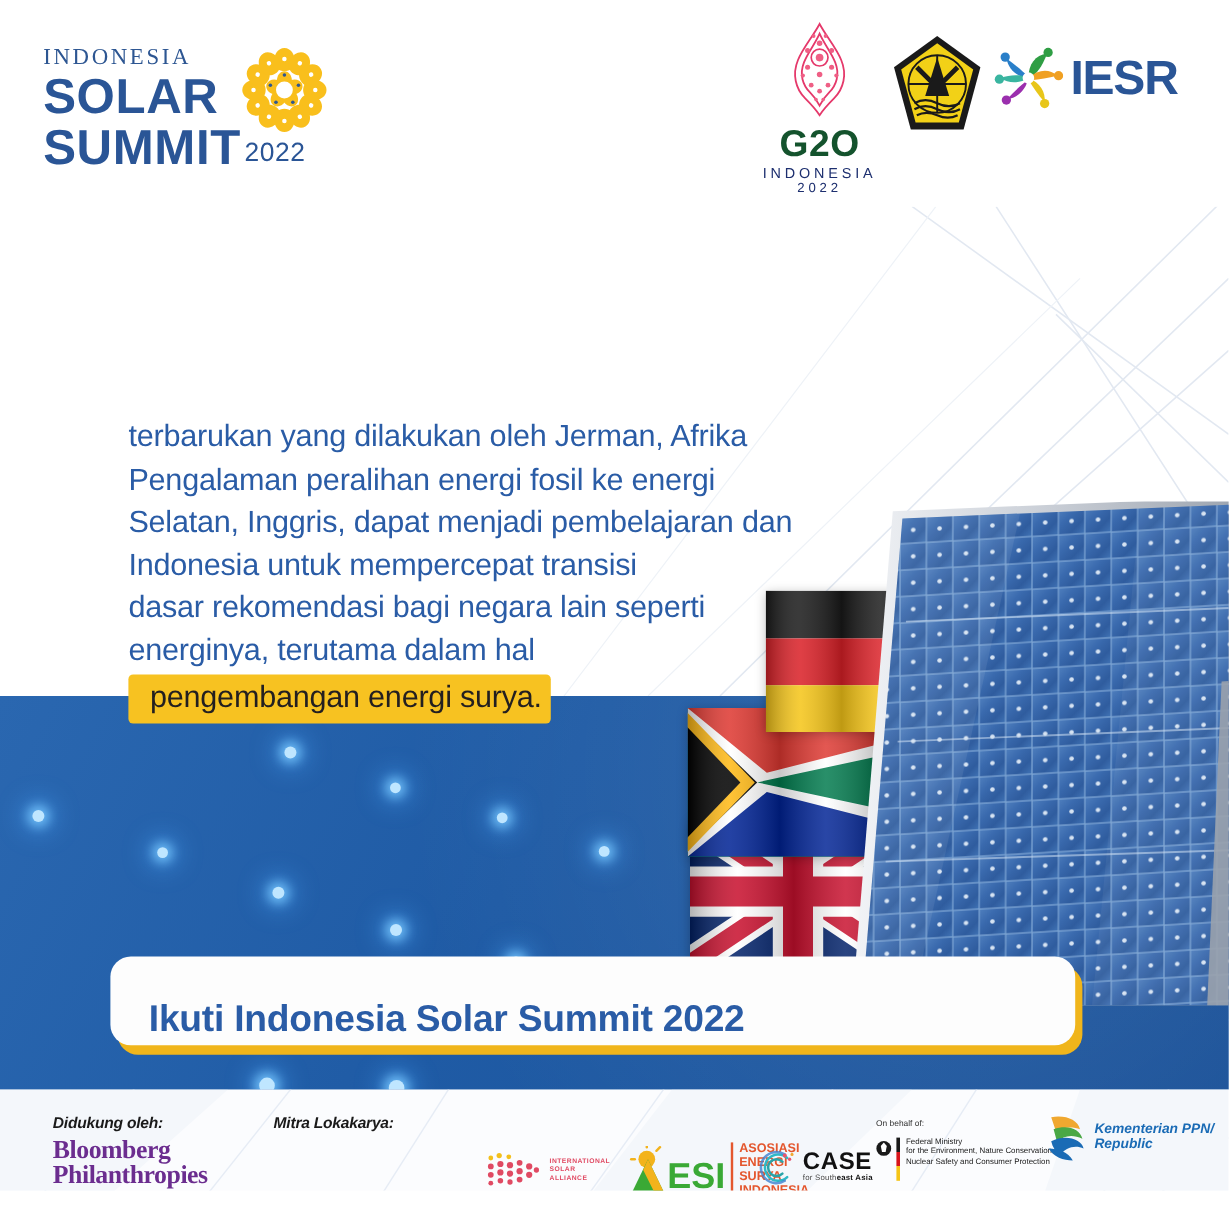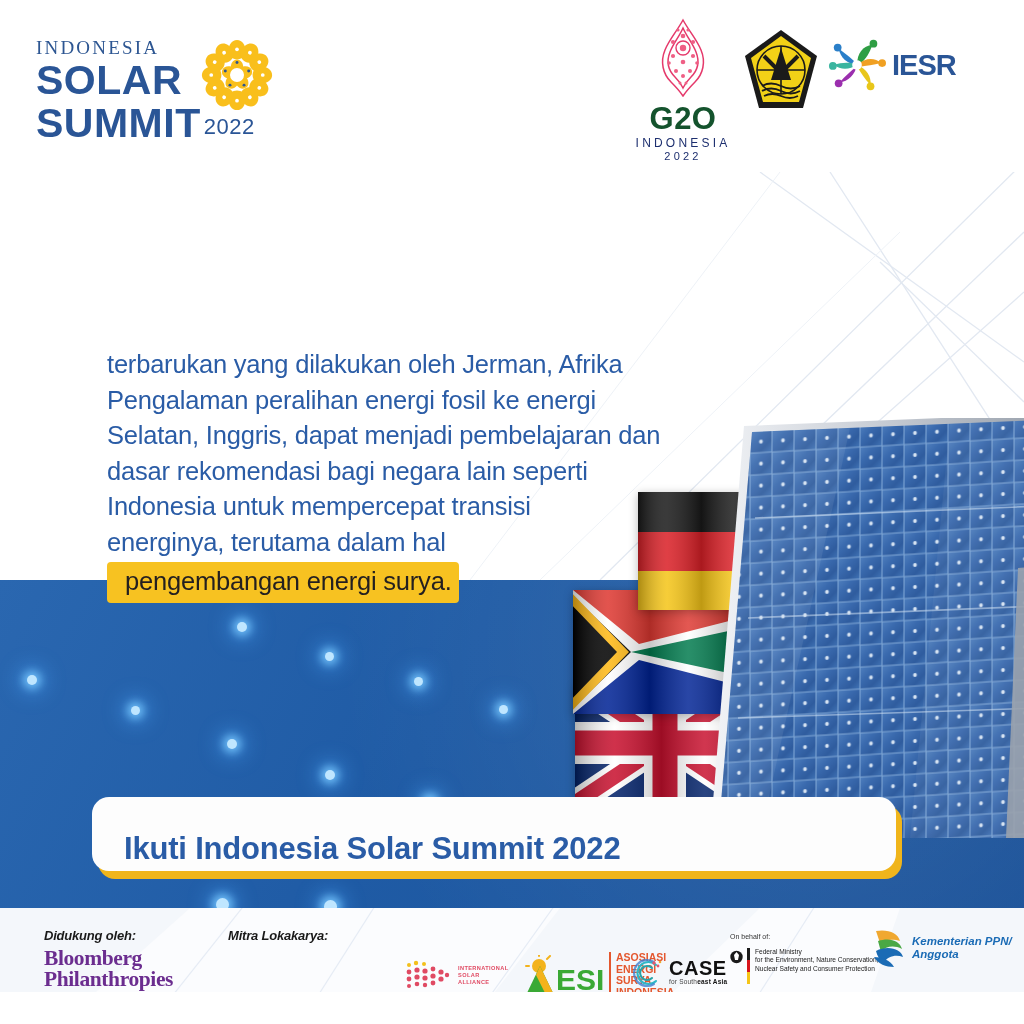--- a/index.html
+++ b/index.html
@@ -36,21 +36,21 @@
   .g20-word { font-size:31px; font-weight:bold; color:#14532d; letter-spacing:0.5px; line-height:30px; margin-top:2px; }
   .g20-country { font-size:12px; color:#1d2f6f; letter-spacing:3.2px; line-height:14px; margin-top:2px; }
   .g20-yr { font-size:11px; color:#1d2f6f; letter-spacing:3.2px; line-height:13px; }
 
   
   .esdm-logo { position:absolute; left:742px; top:28px; width:78px; height:84px; }
 
   
   .iesr-logo { position:absolute; left:828px; top:34px; width:176px; height:62px; display:flex; align-items:center; }
   .iesr-mark { width:58px; height:58px; flex:0 0 58px; }
-  .iesr-word { font-size:29px; font-weight:bold; color:#2a5596; letter-spacing:-1px; margin-left:6px; line-height:44px; }
+  .iesr-word { font-size:40px; font-weight:bold; color:#2a5596; letter-spacing:-1px; margin-left:6px; line-height:44px; }
 
   
   .white-area { position:absolute; top:172px; left:0; width:1024px; height:408px; background:#ffffff; overflow:hidden; }
 
   .headline {
     position:absolute; left:107px; top:218px; width:760px;
     font-size:35px; font-weight:bold; color:#2a5ca6; line-height:44px;
     letter-spacing:-0.3px; z-index:20;
   }
   .body-copy {
@@ -269,22 +269,22 @@
         <path d="M470 408 L780 0"></path>
       </g>
     </svg>
   </div>
 
 
   <div class="body-copy">
     <div>terbarukan yang dilakukan oleh Jerman, Afrika</div>
     <div>Pengalaman peralihan energi fosil ke energi</div>
     <div>Selatan, Inggris, dapat menjadi pembelajaran dan</div>
+    <div>Indonesia untuk mempercepat transisi</div>
     <div>dasar rekomendasi bagi negara lain seperti</div>
-    <div>Indonesia untuk mempercepat transisi</div>
     <div>energinya, terutama dalam hal</div>
     <div><span class="hl">pengembangan energi surya.</span></div>
   </div>
 
   <div class="blue-band">
     <div class="grad"></div>
     <svg width="1024" height="328">
       <g fill="rgba(255,255,255,.045)">
         <polygon points="0,0 250,0 180,120 0,95"></polygon>
         <polygon points="250,0 470,0 420,150 190,125"></polygon>
@@ -551,17 +551,17 @@
 
   <div class="ppn-logo">
     <svg class="ppn-mark" viewBox="0 0 40 42">
       <path d="M8 4 C20 2 30 6 32 14 C26 12 18 12 12 16 Z" fill="#f0a830"></path>
       <path d="M10 14 C22 10 32 14 34 22 C26 18 18 19 13 25 Z" fill="#4aa845"></path>
       <path d="M8 24 C20 18 33 22 35 30 C28 27 20 29 15 36 C12 33 9 29 8 24 Z" fill="#1a6bb5"></path>
       <path d="M6 30 C14 30 22 33 26 40 C18 40 10 37 6 30 Z" fill="#1a6bb5"></path>
     </svg>
     <div class="ppn-txt">
       <div>Kementerian PPN/</div>
-      <div>Anggota</div>
+      <div>Republic</div>
     </div>
   </div>
 
 </div>
 
 </body></html>

